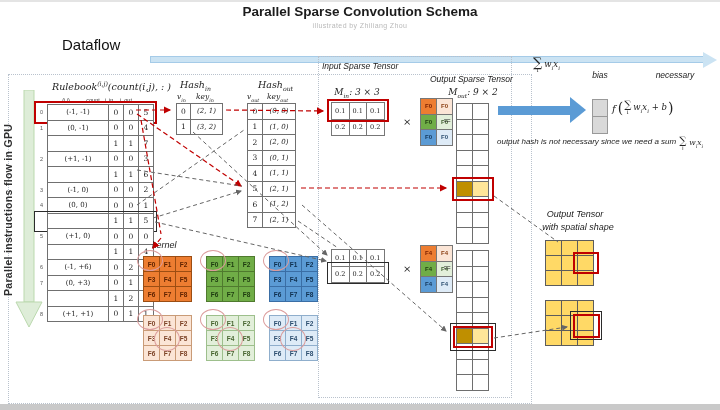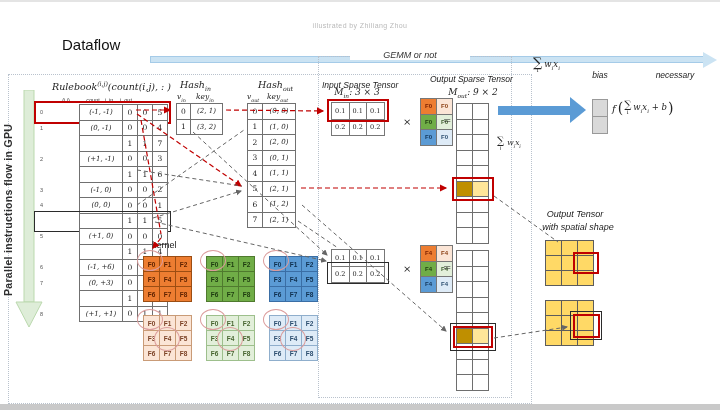--- a/index.html
+++ b/index.html
@@ -25,21 +25,21 @@
   
   .gpu-text{writing-mode:vertical-rl;transform:rotate(180deg);font-size:10.5px;font-weight:bold;color:#2f2f2f;
             display:flex;align-items:center;justify-content:center;letter-spacing:.3px;}
 
   
   .trow{display:flex;}
   .trow+.trow{margin-top:-1px;}
   .c{border:1px solid #707070;height:16.5px;display:flex;align-items:center;justify-content:center;
      font-family:"DejaVu Serif",serif;font-size:7px;background:#fff;}
   .c+.c{margin-left:-1px;}
-  .w-ij{width:44px;font-style:italic;margin-left:32px;}
+  .w-ij{width:62px;}
   .w-n{width:16px;font-size:7.5px;}
   .w-v{width:15px;font-size:7.5px;}
   .w-k{width:33px;font-style:italic;}
   .w-v2{width:16px;font-size:7.5px;}
   .w-k2{width:34px;font-style:italic;}
   .rbidx{width:11px;font-size:5.5px;color:#555;display:flex;align-items:center;justify-content:center;}
   .rbhead{font-size:5.5px;color:#333;}
   .trow{position:relative;}
   .box-red::after{content:"";position:absolute;left:-2px;top:-3px;right:-3px;bottom:-3px;border:2px solid #C00000;pointer-events:none;}
   .box-black::after{content:"";position:absolute;left:-2px;top:-2px;right:-3px;bottom:-3px;border:1.5px solid #2b2b2b;pointer-events:none;}
@@ -73,21 +73,21 @@
   .kgreen .kc{background:#70AD47;border-right:1px solid #4F7A2E;border-bottom:1px solid #4F7A2E;color:#1d3a10;}
   .kblue{border-top:1px solid #3A6EA5;border-left:1px solid #3A6EA5;}
   .kblue .kc{background:#5B9BD5;border-right:1px solid #3A6EA5;border-bottom:1px solid #3A6EA5;color:#10304f;}
   .klorange{border-top:1px solid #C99B77;border-left:1px solid #C99B77;}
   .klorange .kc{background:#FBE5D6;border-right:1px solid #C99B77;border-bottom:1px solid #C99B77;color:#7c4226;}
   .klgreen{border-top:1px solid #9DBF8C;border-left:1px solid #9DBF8C;}
   .klgreen .kc{background:#E2EFDA;border-right:1px solid #9DBF8C;border-bottom:1px solid #9DBF8C;color:#47652f;}
   .klblue{border-top:1px solid #8FAECC;border-left:1px solid #8FAECC;}
   .klblue .kc{background:#DEEBF7;border-right:1px solid #8FAECC;border-bottom:1px solid #8FAECC;color:#2e4f70;}
   .circ{border:1.3px solid #DB9C9C;border-radius:50%;}
-  .kernel-label{font-size:9px;color:#222;}
+  .kernel-label{font-size:9px;font-style:italic;color:#222;}
 
   
   .ygrid{display:grid;grid-template-columns:repeat(3,16px);grid-auto-rows:15px;border-top:1px solid #5c5c5c;border-left:1px solid #5c5c5c;}
   .yc{background:#FFD966;border-right:1px solid #5c5c5c;border-bottom:1px solid #5c5c5c;}
 
   
   .lbl{font-size:8.5px;font-style:italic;color:#222;}
   .sumwrap{display:flex;align-items:flex-start;gap:2px;font-family:"DejaVu Serif",serif;}
   .sigstack{display:inline-flex;flex-direction:column;align-items:center;line-height:.85;}
   .sig{font-size:13px;}
@@ -110,29 +110,29 @@
   sup{font-size:65%;}
 </style>
 </head>
 <body>
 
 <div id="canvas">
 
   <div class="abs strip-top" style="left:0;top:0;width:720px;height:2px"></div>
   <div class="abs strip-bottom" style="left:0;top:404px;width:720px;height:6px"></div>
 
+  <div class="abs title center" style="left:160px;top:4px;width:400px">Parallel Sparse Convolution Schema</div>
   <div class="abs subtitle center" style="left:160px;top:22px;width:400px">illustrated by Zhiliang Zhou</div>
 
   <div class="abs dataflow-label" style="left:62px;top:36px">Dataflow</div>
   <div class="abs df-bar" style="left:150px;top:56px;width:554px;height:7px"></div>
   <div class="abs df-head" style="left:703px;top:52px"></div>
 
   <div class="abs dotbox" style="left:8px;top:74px;width:524px;height:330px"></div>
   <div class="abs dotbox" style="left:318px;top:56px;width:194px;height:342px"></div>
-  <div class="abs gemm-label center" style="left:350px;top:50px;width:120px">GEMM or not</div>
 
   <svg class="abs" style="left:12px;top:90px" width="36" height="242">
     <rect x="12" y="0" width="10" height="212" fill="#DEEDD8" stroke="#BBD9AE"></rect>
     <polygon points="4,212 30,212 17,237" fill="#DEEDD8" stroke="#BBD9AE"></polygon>
   </svg>
   <div class="abs gpu-text" style="left:0;top:95px;width:15px;height:230px">Parallel instructions flow in GPU</div>
 
   <div class="abs serif ital tbl-title" style="left:52px;top:80px">
     <span>Rulebook</span><sup>(i,j)</sup><span>(count(i,j), : )</span>
   </div>
@@ -301,21 +301,21 @@
       <div class="trow">
       <span class="c w-v2">6</span>
       <span class="c w-k2">(1, 2)</span>
     </div>
       <div class="trow">
       <span class="c w-v2">7</span>
       <span class="c w-k2">(2, 1)</span>
     </div>
     </div>
 
-  <div class="abs lbl" style="left:322px;top:80px">Input Sparse Tensor</div>
+  <div class="abs lbl" style="left:322px;top:61px">Input Sparse Tensor</div>
   <div class="abs serif ital center" style="left:327px;top:87px;width:60px;font-size:9px">
     <span>M</span><sub>in</sub><span>: 3 × 3</span>
   </div>
   <div class="abs mgrid" style="left:331px;top:102px">
     <span class="mc">0.1</span>
     <span class="mc">0.1</span>
     <span class="mc">0.1</span>
     <span class="mc">0.2</span>
     <span class="mc">0.2</span>
     <span class="mc">0.2</span>
@@ -511,20 +511,21 @@
     <span class="paren">(</span>
     <span class="sigstack">
         <span class="sig-sm">∑</span>
         <span class="sigsub">i</span>
       </span>
     <span class="terms" style="margin-left:2px"><span>w</span><sub>i</sub><span>x</span><sub>i</sub> <span>+ b</span></span>
     <span class="paren">)</span>
   </div>
 
   <div class="abs notewrap" style="left:497px;top:137px">
+    <span>output hash is not necessary since we need a sum</span>
     <span class="sigstack">
         <span style="font-family:'DejaVu Serif',serif;font-size:10px;font-style:normal">∑</span>
         <span class="sigsub" style="font-style:normal">i</span>
       </span>
     <span class="note-terms"><span>w</span><sub>i</sub><span>x</span><sub>i</sub></span>
   </div>
 
   <div class="abs lbl center" style="left:530px;top:209px;width:90px;font-size:9px">Output Tensor</div>
   <div class="abs lbl center" style="left:528px;top:222px;width:100px;font-size:9px">with spatial shape</div>
 

